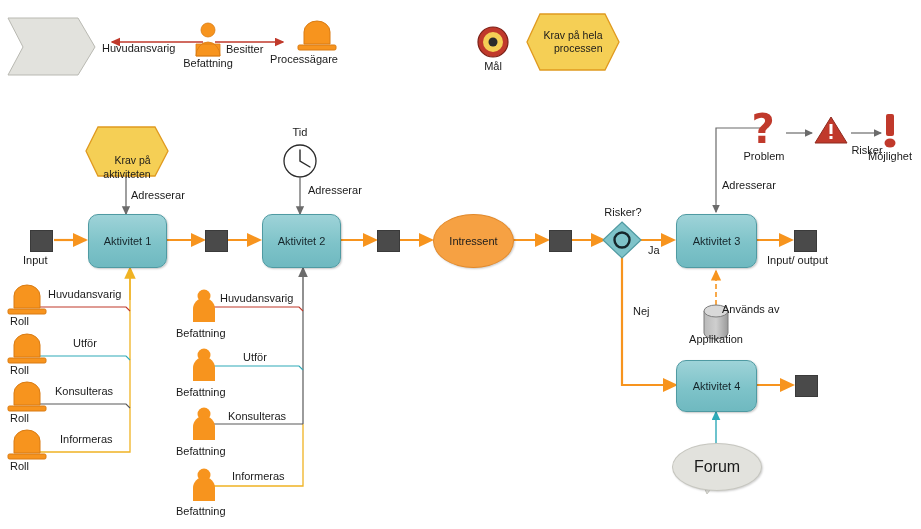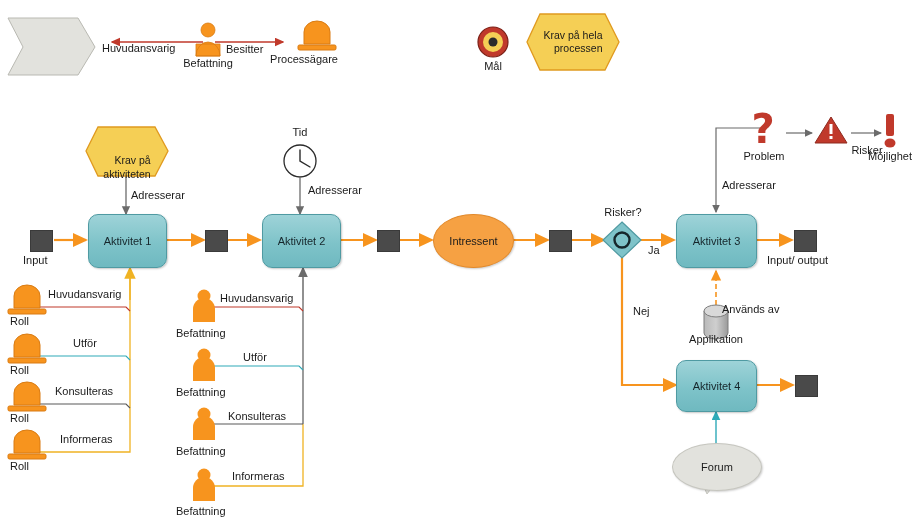--- a/index.html
+++ b/index.html
@@ -13,21 +13,21 @@
         border:1px solid #4f9aa2;border-radius:10px;display:flex;align-items:center;
         justify-content:center;font-size:11px;color:#16262b;box-shadow:1px 1px 2px rgba(0,0,0,.22);}
   .iosq{background:#4a4a4a;border:1px solid #3a3a3a;}
   .hexshape{display:flex;align-items:center;justify-content:center;text-align:right;
         font-size:10.5px;color:#1a1a1a;line-height:1.25;}
   .ellipse{background:#f6a143;border:1px solid #e2892a;border-radius:50%;
         display:flex;align-items:center;justify-content:center;font-size:11px;color:#1b1b1b;
         box-shadow:1px 1px 2px rgba(0,0,0,.2);}
   .chev{display:flex;align-items:center;justify-content:center;font-size:11px;color:#1a1a1a;}
   .forumbub{background:#e2e2dd;border:1px solid #c6c6bf;border-radius:50%;
-        display:flex;align-items:center;justify-content:center;font-size:11px;color:#1b1b1b;
+        display:flex;align-items:center;justify-content:center;font-size:16px;color:#1b1b1b;
         box-shadow:1px 1px 2px rgba(0,0,0,.18);}
 </style>
 </head>
 <body>
 
 <div id="canvas">
 
   <svg class="layer">
     <defs>
       <marker id="ar-or" markerWidth="7" markerHeight="7" refX="6" refY="3.2" orient="auto">

